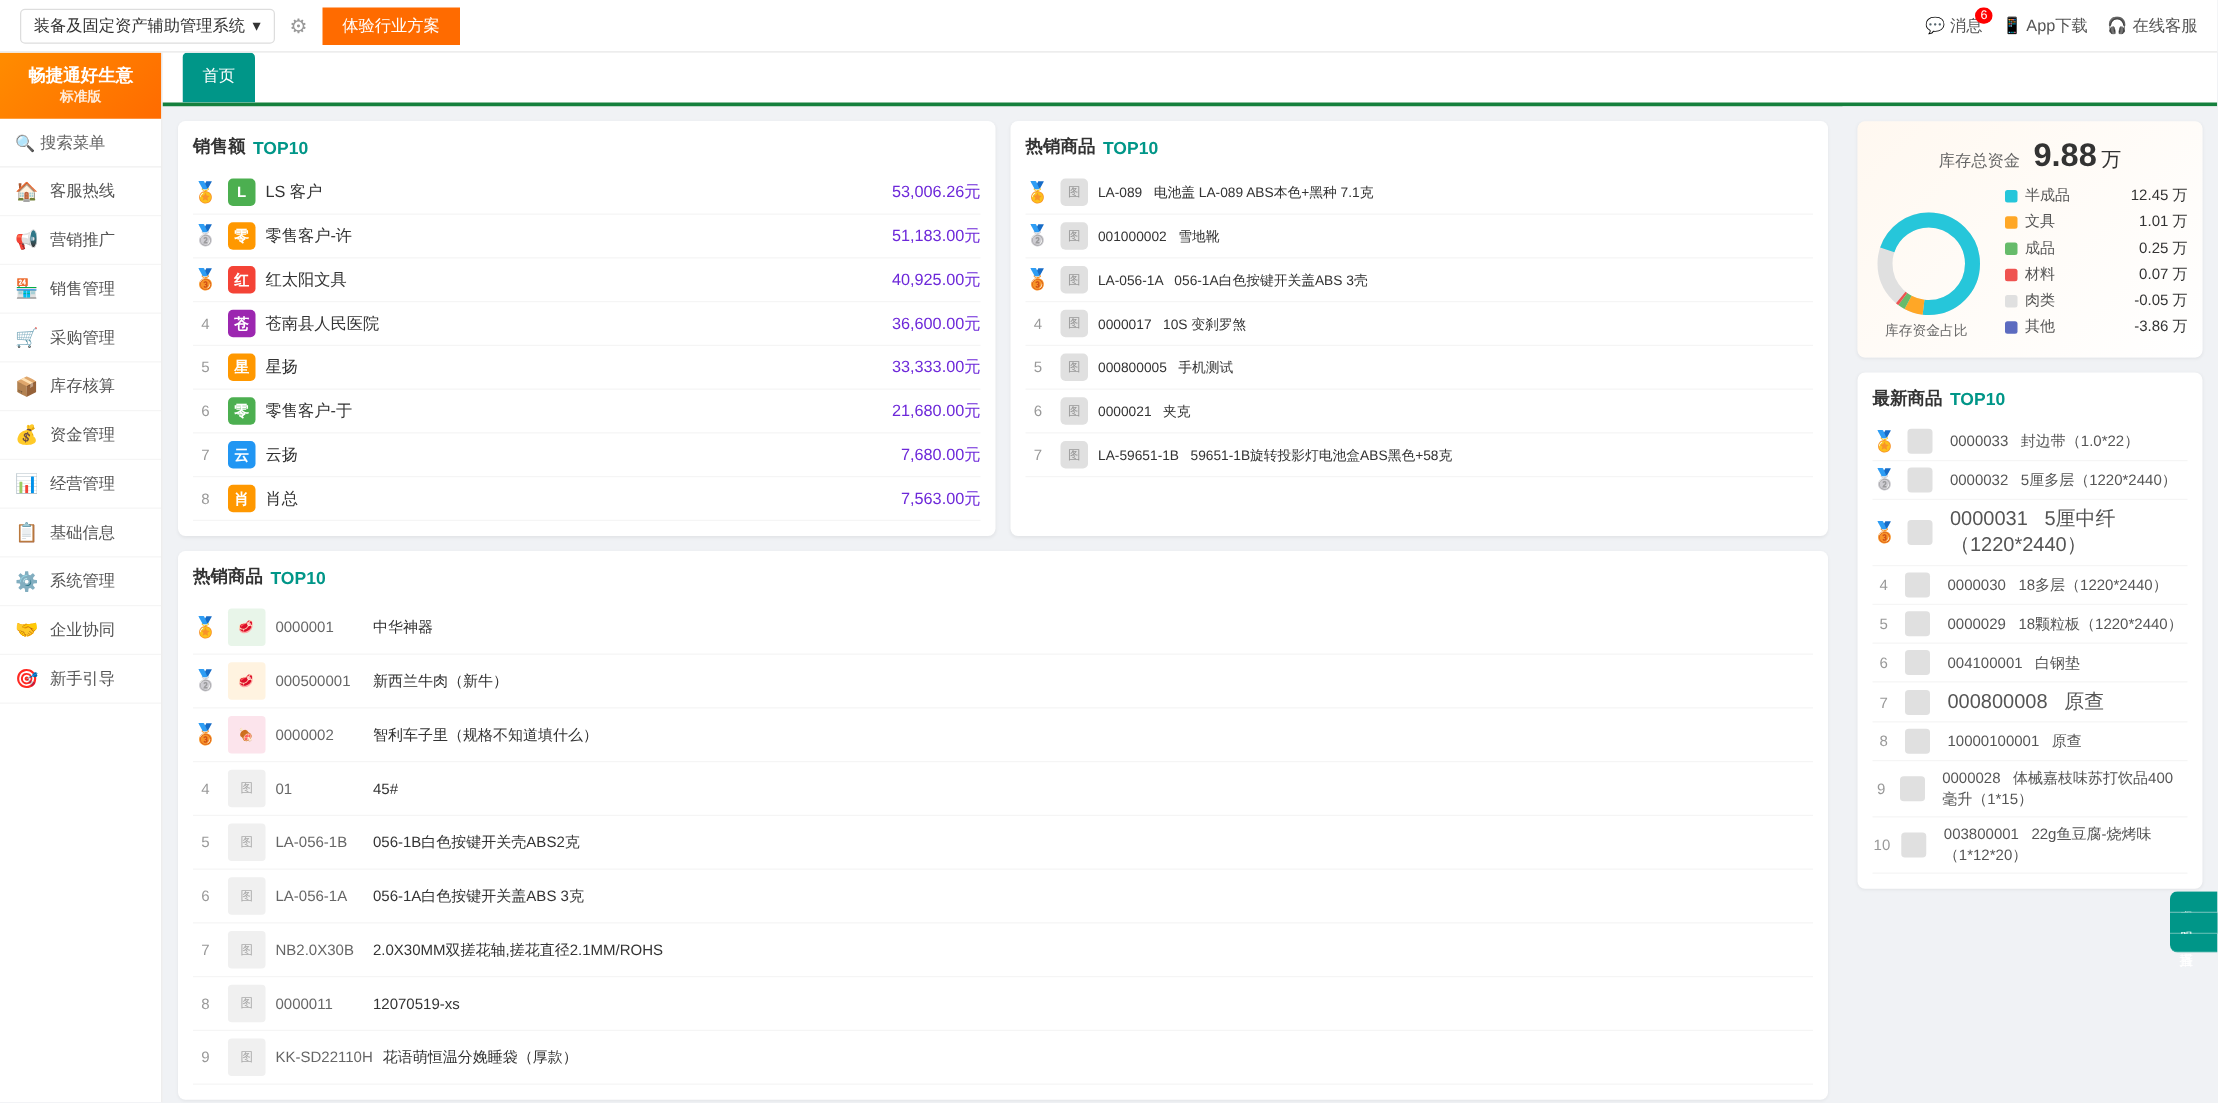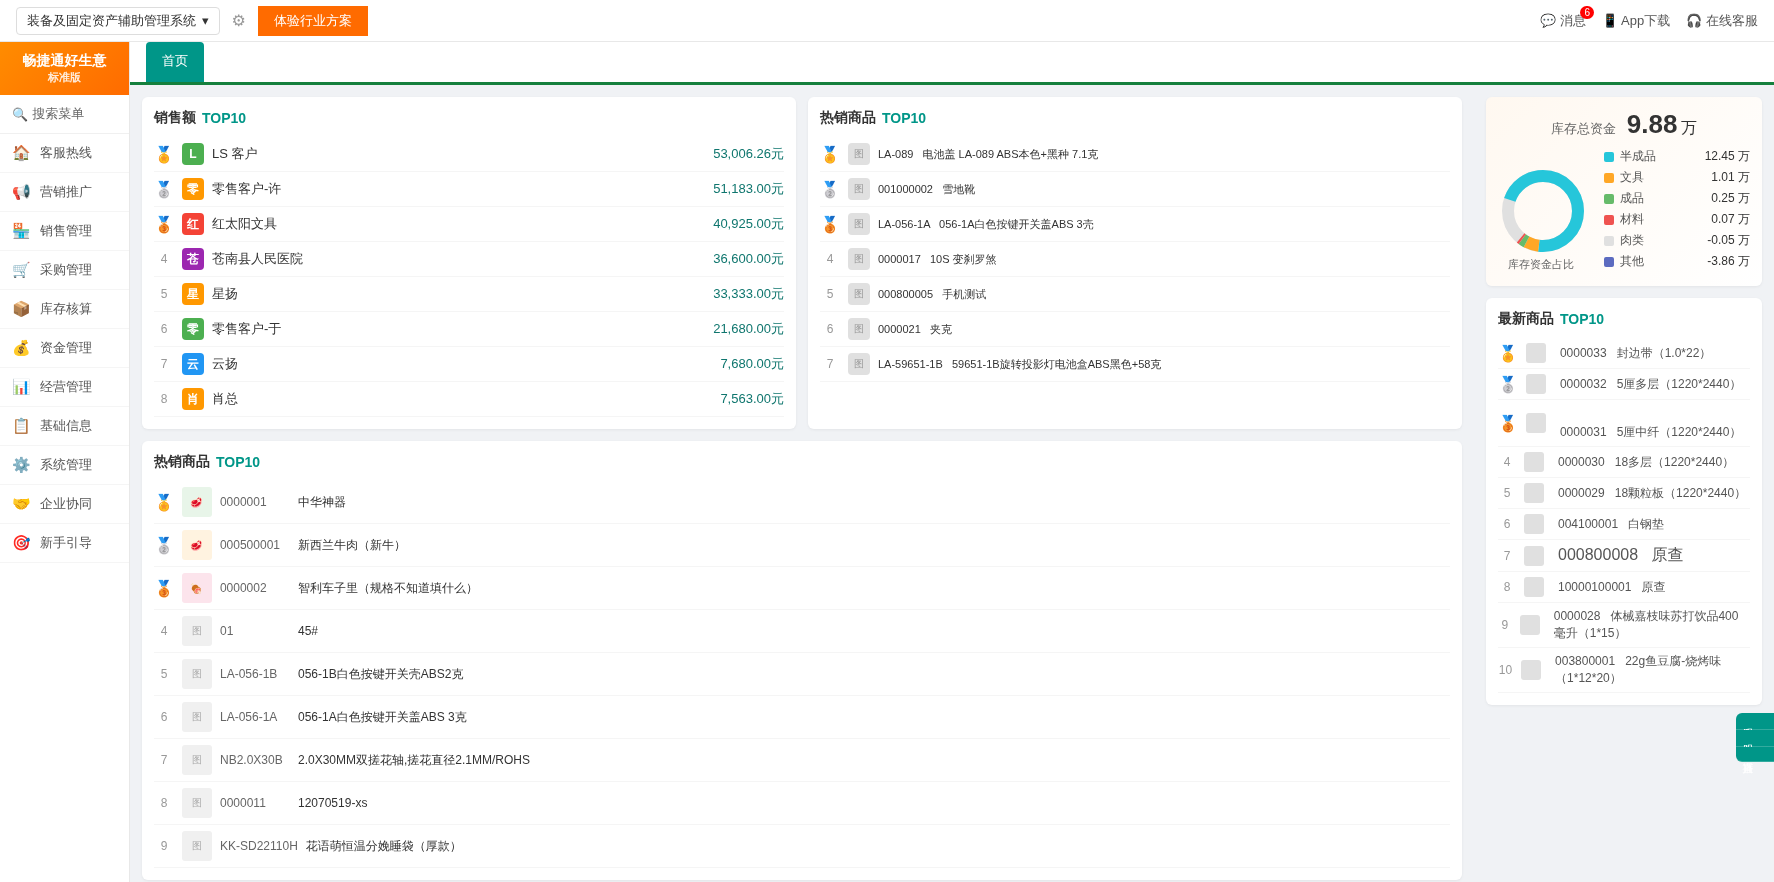--- a/index.html
+++ b/index.html
@@ -118,21 +118,21 @@
 
     
     .rank-row {
       display: flex; align-items: center; gap: 8px;
       padding: 6px 0; border-bottom: 1px solid #f5f5f5;
       font-size: 13px;
     }
     .rank-num { width: 20px; text-align: center; color: #999; font-size: 12px; }
     .rank-badge { width: 22px; height: 22px; border-radius: 4px; display: flex; align-items: center; justify-content: center; color: #fff; font-size: 12px; font-weight: bold; flex-shrink: 0; }
     .rank-name { flex: 1; color: #333; }
-    .rank-amount { color: #0f766e; font-weight: 500; }
+    .rank-amount { color: #6d28d9; font-weight: 500; }
     .medal-gold { color: #ffd700; font-size: 16px; }
     .medal-silver { color: #c0c0c0; font-size: 16px; }
     .medal-bronze { color: #cd7f32; font-size: 16px; }
     .rank-icon-gray { width: 22px; height: 22px; border-radius: 4px; background: #e0e0e0; display: flex; align-items: center; justify-content: center; font-size: 10px; color: #999; flex-shrink: 0; }
 
     
     .two-col { display: flex; gap: 12px; }
     .two-col .card { flex: 1; }
 
     
@@ -519,21 +519,21 @@
             <span style="margin-left:6px; font-size:12px;">0000033 &nbsp; 封边带（1.0*22）</span>
           </div>
           <div class="new-product-row">
             <span class="medal-silver">🥈</span>
             <div class="new-rank-icon-gray"></div>
             <span style="margin-left:6px; font-size:12px;">0000032 &nbsp; 5厘多层（1220*2440）</span>
           </div>
           <div class="new-product-row">
             <span class="medal-bronze">🥉</span>
             <div class="new-rank-icon-gray"></div>
-            <span style="margin-left:6px; font-size:12px;margin-top:19px;">0000031 &nbsp; 5厘中纤（1220*2440）</span>
+            <span style="margin-left:6px; font-size:16px;">0000031 &nbsp; 5厘中纤（1220*2440）</span>
           </div>
           <div class="new-product-row">
             <span class="new-rank-num">4</span>
             <div class="new-rank-icon-gray"></div>
             <span style="margin-left:6px; font-size:12px;">0000030 &nbsp; 18多层（1220*2440）</span>
           </div>
           <div class="new-product-row">
             <span class="new-rank-num">5</span>
             <div class="new-rank-icon-gray"></div>
             <span style="margin-left:6px; font-size:12px;">0000029 &nbsp; 18颗粒板（1220*2440）</span>

